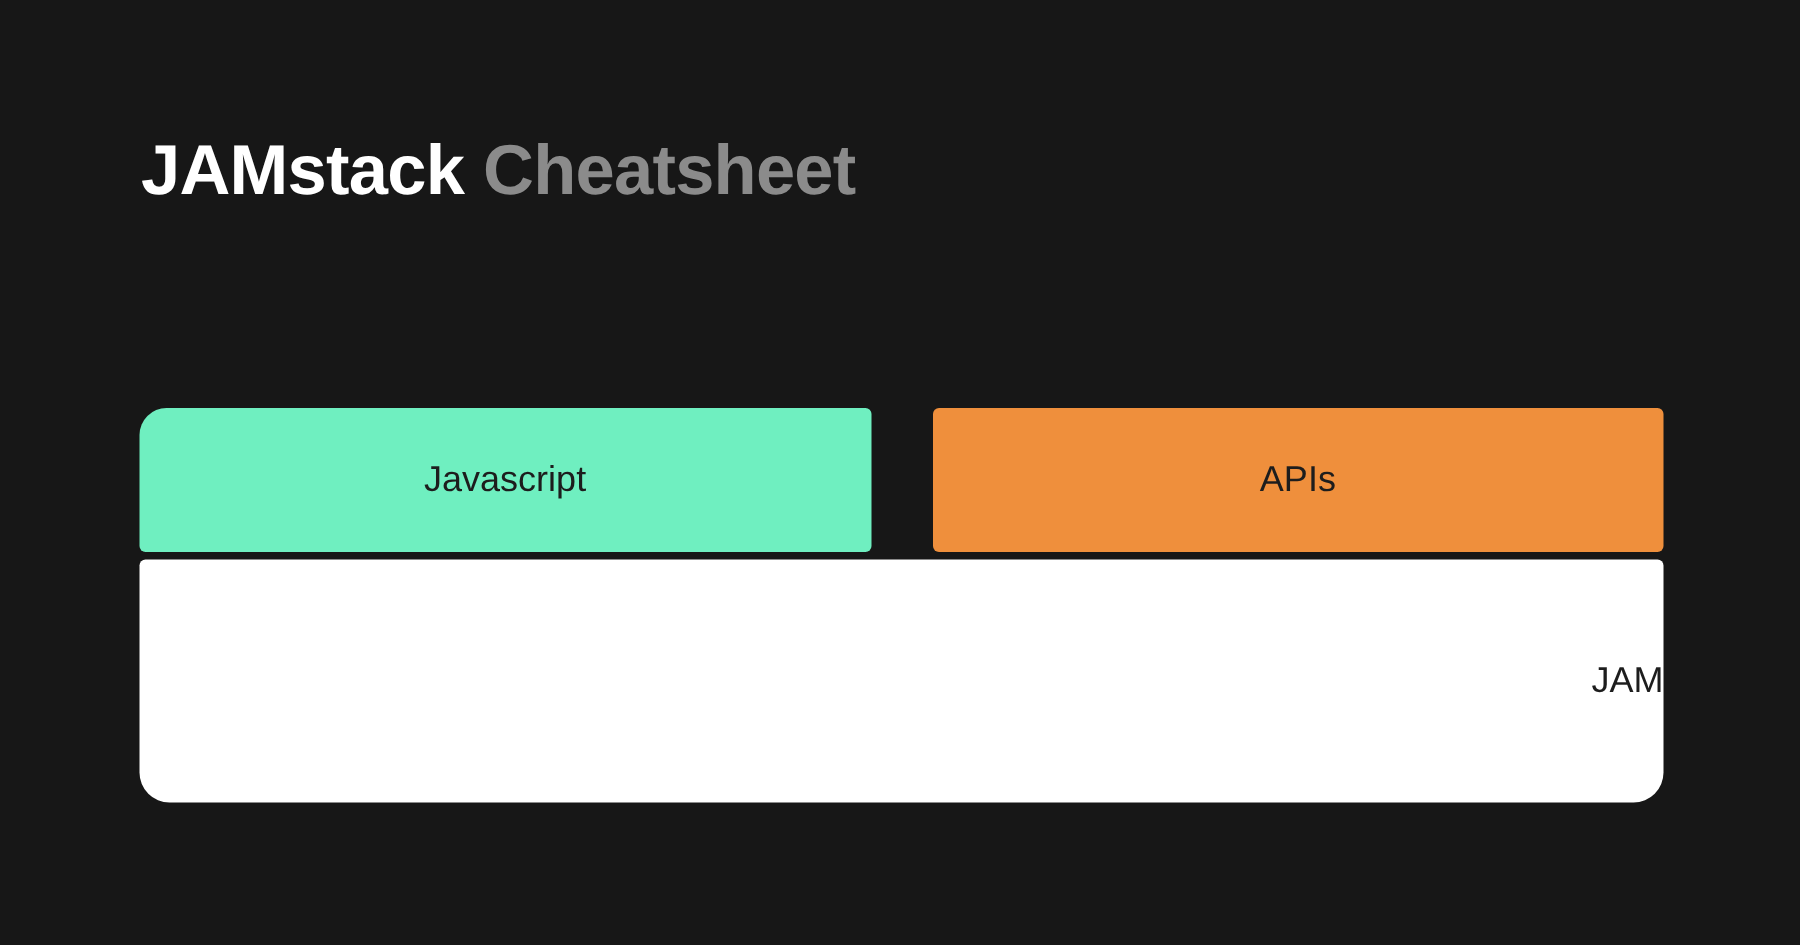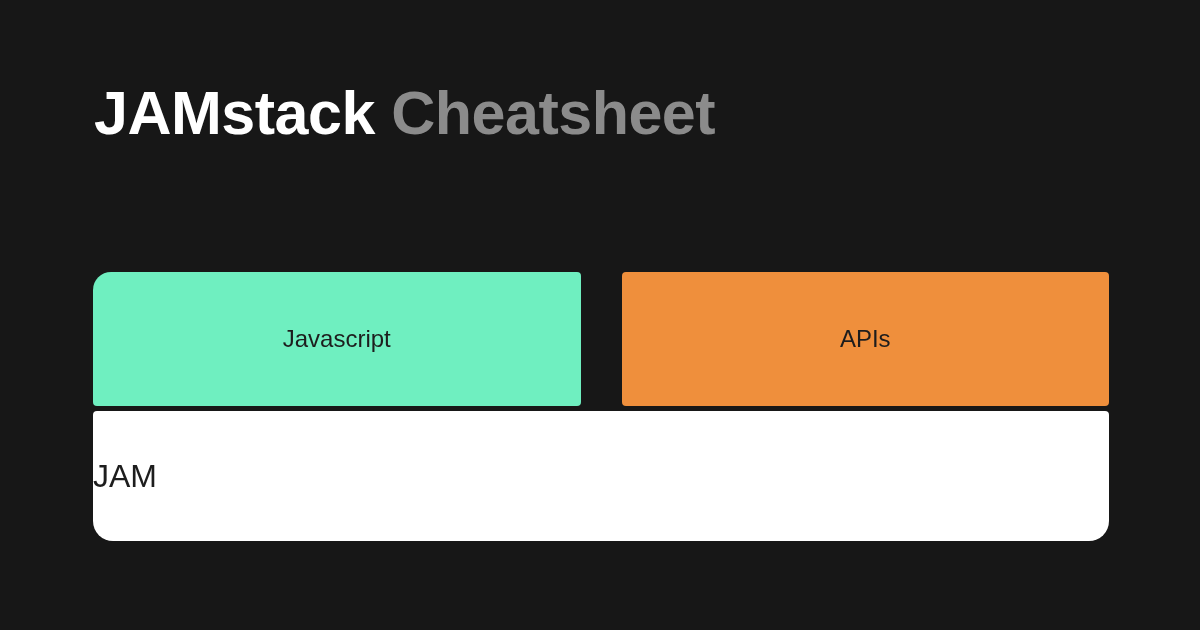--- a/index.html
+++ b/index.html
@@ -21,21 +21,21 @@
     width: 1200px;
     height: 630px;
     background: #171717;
   }
 
   
   .title {
     position: absolute;
     left: 94px;
     top: 83px;
-    font-size: 61px;
+    font-size: 47px;
     font-weight: bold;
     letter-spacing: -0.5px;
     line-height: 60px;
     white-space: nowrap;
   }
   .title-primary { color: #ffffff; }
   .title-secondary { color: #8b8b8b; }
 
   
   .stack {
@@ -43,46 +43,46 @@
     left: 93px;
     top: 272px;
     width: 1016px;
     height: 274px;
   }
 
   .layer-row {
     display: flex;
     gap: 5px;
     width: 100%;
-    height: 134px;
+    height: 96px;
   }
 
   .layer-cell {
     flex: 1 1 0;
     display: flex;
     align-items: center;
     justify-content: center;
     color: #1d1d1d;
     font-size: 24px;
     font-weight: normal;
     border-radius: 4px;
   }
 
   .layer-cell.edge-left  { border-top-left-radius: 18px;  border-bottom-left-radius: 4px; }
   .layer-cell.edge-right { border-top-right-radius: 18px; border-bottom-right-radius: 4px; }
 
   .base-row {
     margin-top: 5px;
     width: 100%;
-    height: 130px;
+    height: 162px;
     display: flex;
     align-items: center;
-    justify-content: flex-start;
+    justify-content: flex-end;
     color: #1d1d1d;
-    font-size: 32px;
+    font-size: 24px;
     border-radius: 4px 4px 20px 20px;
   }
 </style>
 </head>
 <body style="background: rgb(23, 23, 23);">
 
 <div class="page" style="background: rgb(23, 23, 23);">
 
   <h1 class="title">
     <span class="title-primary" style="color: rgb(255, 255, 255);">JAMstack</span><span class="title-secondary" style="color: rgb(139, 139, 139);"> Cheatsheet</span>

